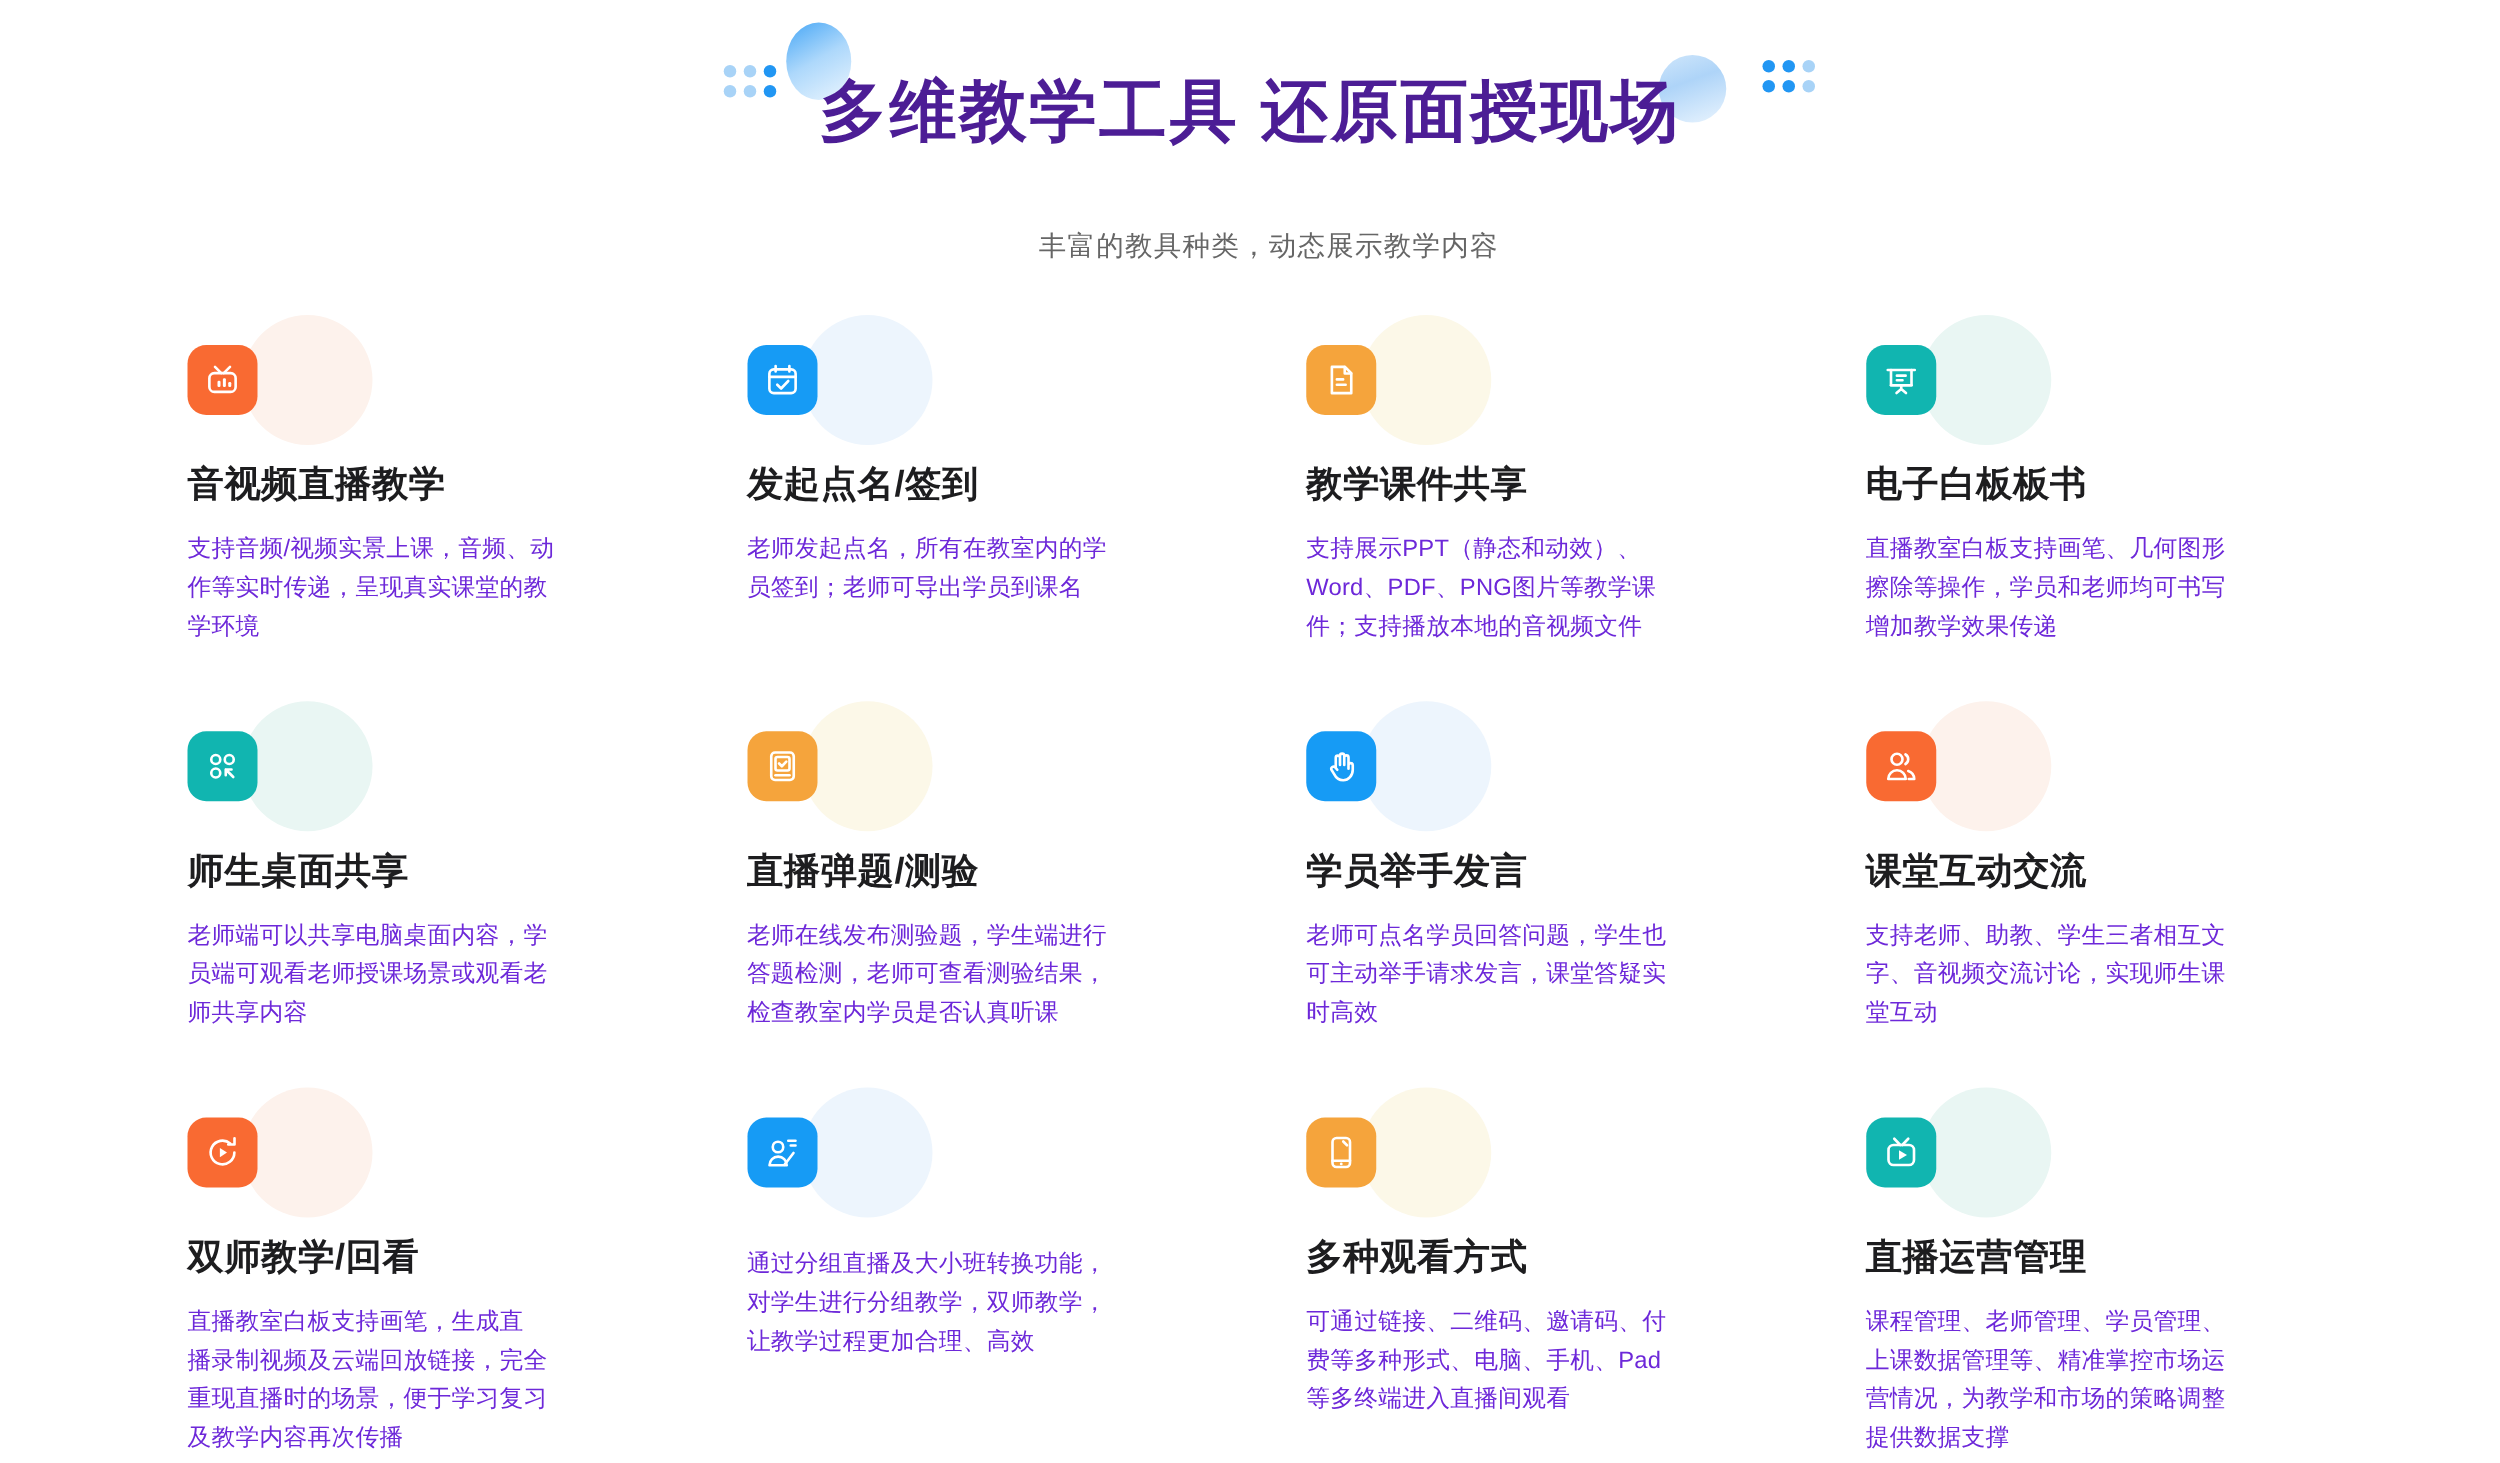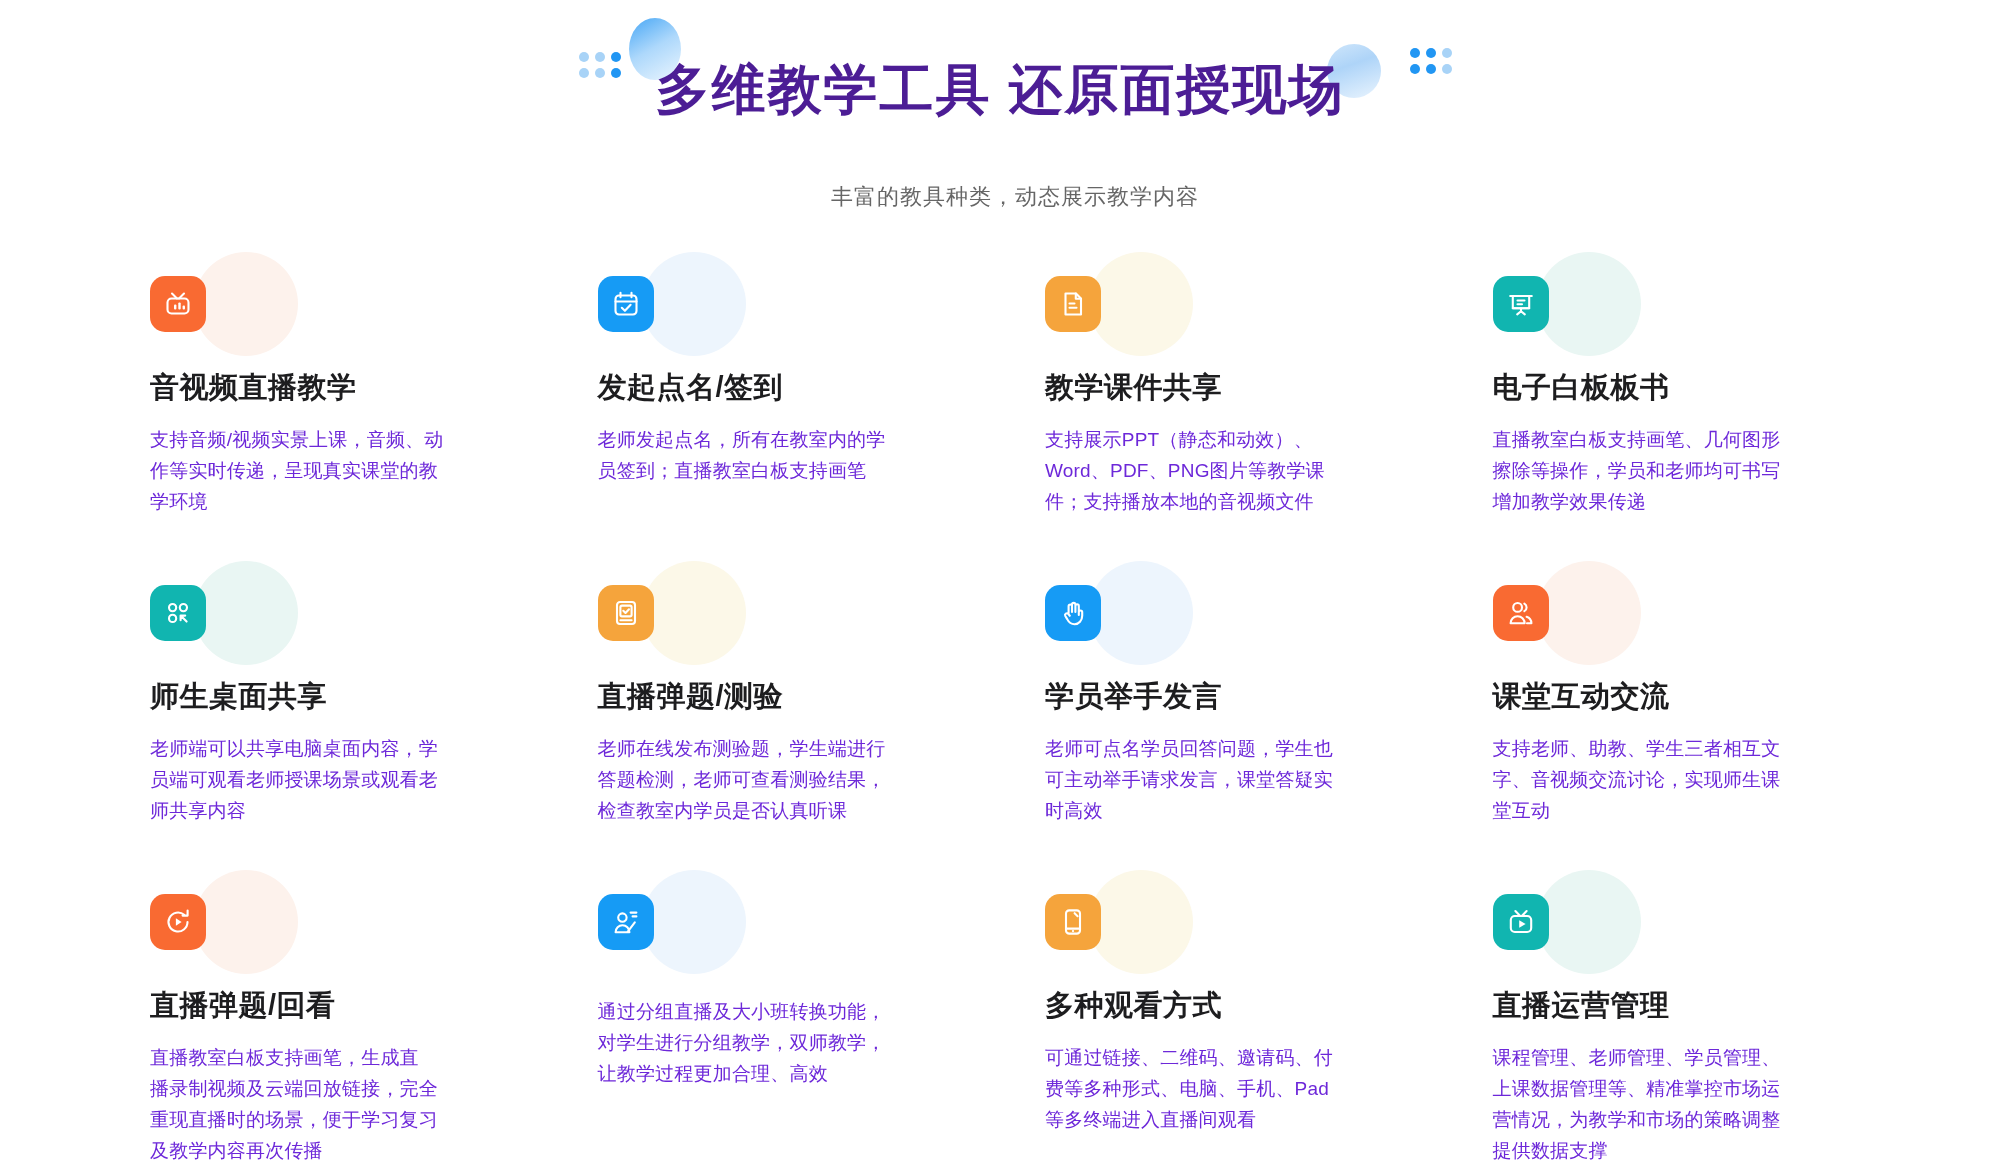--- a/index.html
+++ b/index.html
@@ -209,21 +209,21 @@
             <rect fill="none" stroke="#fff" stroke-width="2.1" stroke-linecap="round" stroke-linejoin="round" x="5.5" y="7.5" width="21" height="19" rx="3.5"></rect>
             <path fill="none" stroke="#fff" stroke-width="2.1" stroke-linecap="round" stroke-linejoin="round" d="M5.5 13.5 H26.5"></path>
             <path fill="none" stroke="#fff" stroke-width="2.1" stroke-linecap="round" stroke-linejoin="round" d="M10.5 4.8 V9.2 M21.5 4.8 V9.2"></path>
             <path fill="none" stroke="#fff" stroke-width="2.1" stroke-linecap="round" stroke-linejoin="round" d="M11.8 19.8 L14.9 22.8 L20.6 16.8"></path>
           </svg>
         </span>
       </div>
       <div class="card-title">发起点名/签到</div>
       <div class="card-desc">
         <div>老师发起点名，所有在教室内的学</div>
-        <div>员签到；直播教室白板支持画笔</div>
+        <div>员签到；老师可导出学员到课名</div>
       </div>
     </div>
     <div class="card">
       <div class="icon-wrap">
         <span class="soft-blob" style="background: rgb(252, 248, 232);"></span>
         <span class="icon" style="background: rgb(245, 164, 60);">
           <svg width="32" height="32" viewBox="0 0 32 32">
             <path fill="none" stroke="#fff" stroke-width="2.1" stroke-linecap="round" stroke-linejoin="round" d="M8.5 5.5 H19 L24 10.6 V26.5 H8.5 Z"></path>
             <path fill="none" stroke="#fff" stroke-width="2.1" stroke-linecap="round" stroke-linejoin="round" d="M18.8 5.6 V10.8 H23.9"></path>
             <path fill="none" stroke="#fff" stroke-width="2.1" stroke-linecap="round" stroke-linejoin="round" d="M12.5 15.5 H17.5 M12.5 19.8 H19.5"></path>
@@ -334,21 +334,21 @@
       <div class="icon-wrap">
         <span class="soft-blob" style="background: rgb(253, 242, 236);"></span>
         <span class="icon" style="background: rgb(249, 106, 50);">
           <svg width="32" height="32" viewBox="0 0 32 32">
             <path fill="none" stroke="#fff" stroke-width="2.1" stroke-linecap="round" stroke-linejoin="round" d="M25.5 16 a9.5 9.5 0 1 1 -3.3 -7.2"></path>
             <path fill="none" stroke="#fff" stroke-width="2.1" stroke-linecap="round" stroke-linejoin="round" d="M25.6 4.6 V9.6 H20.6"></path>
             <path fill="#fff" d="M13.9 12.3 L19.6 16 L13.9 19.7 Z"></path>
           </svg>
         </span>
       </div>
-      <div class="card-title">直播弹题/回看</div>
+      <div class="card-title">双师教学/回看</div>
       <div class="card-desc">
         <div>直播教室白板支持画笔，生成直</div>
         <div>播录制视频及云端回放链接，完全</div>
         <div>重现直播时的场景，便于学习复习</div>
         <div>及教学内容再次传播</div>
       </div>
     </div>
     <div class="card">
       <div class="icon-wrap">
         <span class="soft-blob" style="background: rgb(237, 245, 253);"></span>

